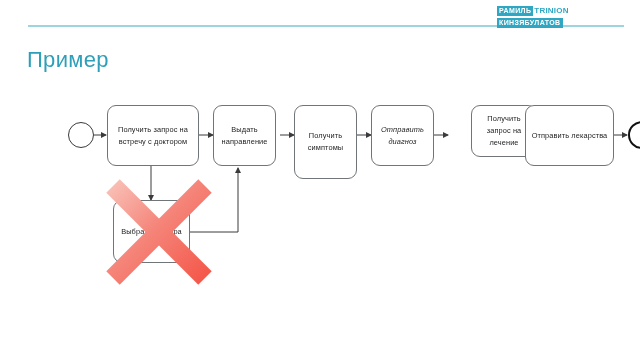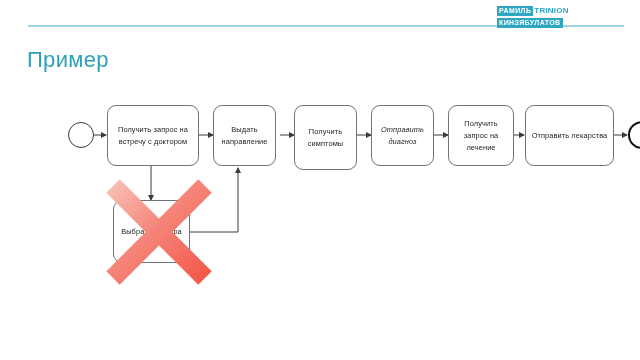--- a/index.html
+++ b/index.html
@@ -189,29 +189,29 @@
   <div class="event-circle" id="start-event" style="left:33px; top:122px; width:26px; height:26px;"></div>
 
   <div class="node-box" id="node-1" style="left:72px; top:105px; width:92px; height:61px;">
     <span>Получить запрос на встречу с доктором</span>
   </div>
 
   <div class="node-box" id="node-2" style="left:178px; top:105px; width:63px; height:61px;">
     <span>Выдать направление</span>
   </div>
 
-  <div class="node-box" id="node-3" style="left:259px; top:105px; width:63px; height:65px;">
+  <div class="node-box" id="node-3" style="left:259px; top:105px; width:63px; height:74px;">
     <span>Получить симптомы</span>
   </div>
 
   <div class="node-box" id="node-4" style="left:336px; top:105px; width:63px; height:61px;font-style:italic;">
     <span>Отправить диагноз</span>
   </div>
 
-  <div class="node-box" id="node-5" style="left:413px; top:105px; width:66px; height:61px;">
+  <div class="node-box" id="node-5" style="left:436px; top:105px; width:66px; height:52px;">
     <span>Получить запрос на лечение</span>
   </div>
 
   <div class="node-box" id="node-6" style="left:490px; top:105px; width:89px; height:61px;align-items:center;">
     <span>Отправить лекарства</span>
   </div>
 
   <div class="node-box" id="node-7" style="left:78px; top:200px; width:77px; height:63px;">
     <span>Выбрать доктора</span>
   </div>

